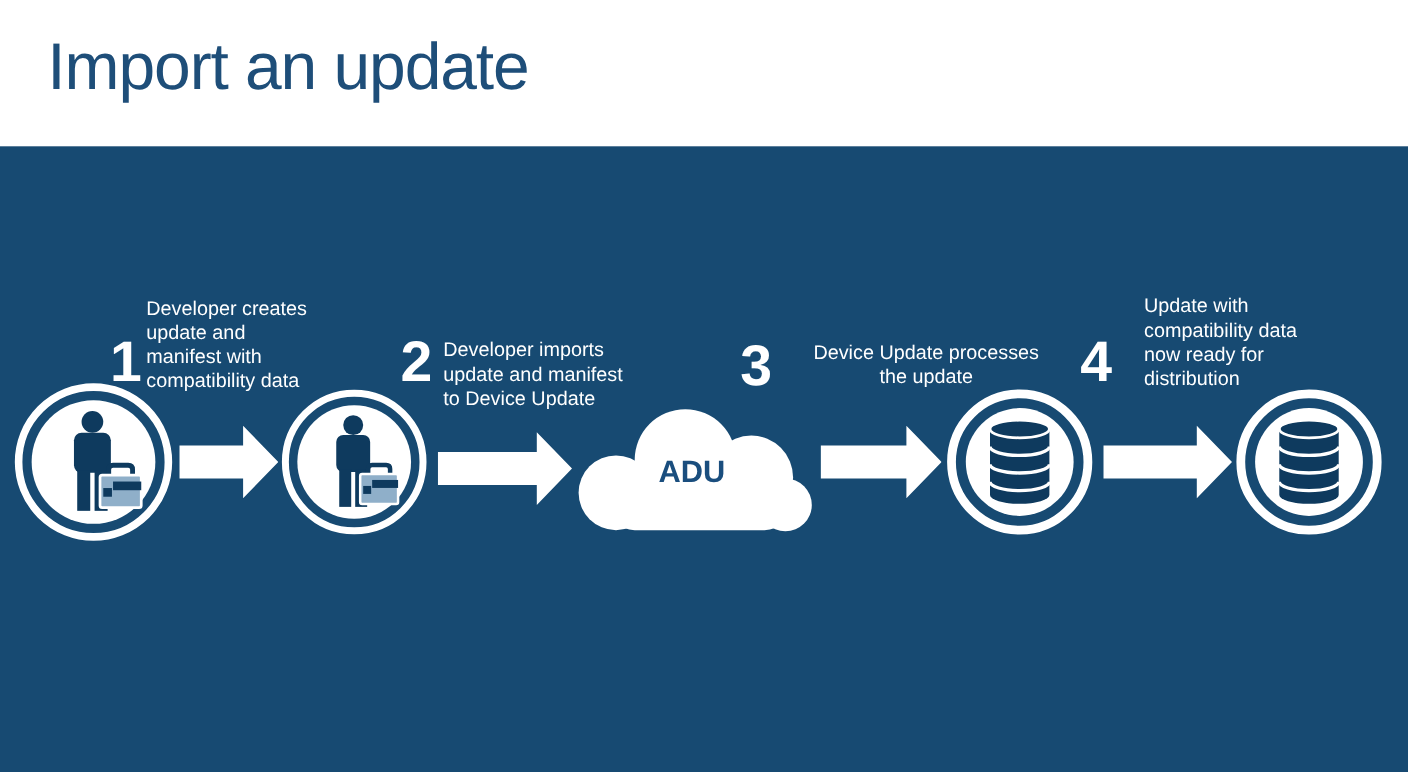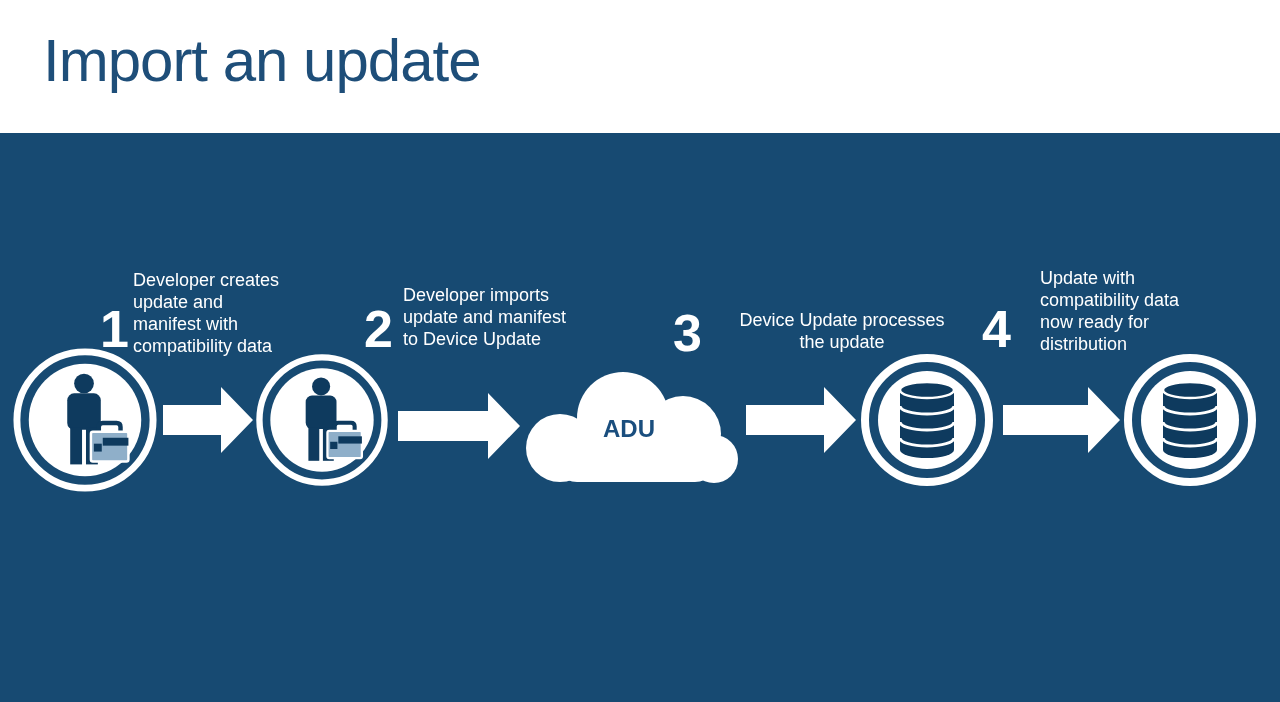--- a/index.html
+++ b/index.html
@@ -31,21 +31,21 @@
   .icon-ring   { fill:none; stroke:#FFFFFF; }
   .icon-disc   { fill:#FFFFFF; }
   .glyph-navy  { fill:var(--icon_navy,#0E3A5E); }
   .navy-stroke { fill:none; stroke:var(--icon_navy,#0E3A5E); }
   .toolbox-body{ fill:var(--toolbox_accent,#8FAFC9); stroke:#FFFFFF; stroke-width:2.5; }
   .white-stroke{ fill:none; stroke:#FFFFFF; }
   .cloud-shape { fill:#FFFFFF; }
   .arrow-shape { fill:#FFFFFF; }
   .cloud-label {
     position:absolute; left:518px; top:414px; width:222px;
-    text-align:center; font-size:24px; font-weight:700; line-height:30px;
+    text-align:center; font-size:28px; font-weight:700; line-height:30px;
     color:var(--cloud_label_color,#1A4E7E);
   }
 </style>
 </head>
 <body>
 
 <div class="slide">
 
   <div class="header">
     <div class="page-title">Import an update</div>
@@ -53,21 +53,21 @@
 
   <div class="step-number" style="left:100px; top:306px;">1</div>
   <div class="step-number" style="left:364px; top:306px;">2</div>
   <div class="step-number" style="left:673px; top:310px;">3</div>
   <div class="step-number" style="left:982px; top:306px;">4</div>
 
   <div class="step-label" style="left:133px; top:269px; width:175px;">Developer creates
 update and
 manifest with
 compatibility data</div>
-  <div class="step-label" style="left:403px; top:284px; width:200px;">Developer imports
+  <div class="step-label" style="left:403px; top:307px; width:200px;">Developer imports
 update and manifest
 to Device Update</div>
   <div class="step-label" style="left:722px; top:309px; width:240px;text-align:center;">Device Update processes
 the update</div>
   <div class="step-label" style="left:1027px; top:267px; width:180px;margin-left:13px;">Update with
 compatibility data
 now ready for
 distribution</div>
 
   <svg class="icon-abs" style="left:11px; top:346px;" width="148" height="148" viewBox="-75 -75 150 150">

